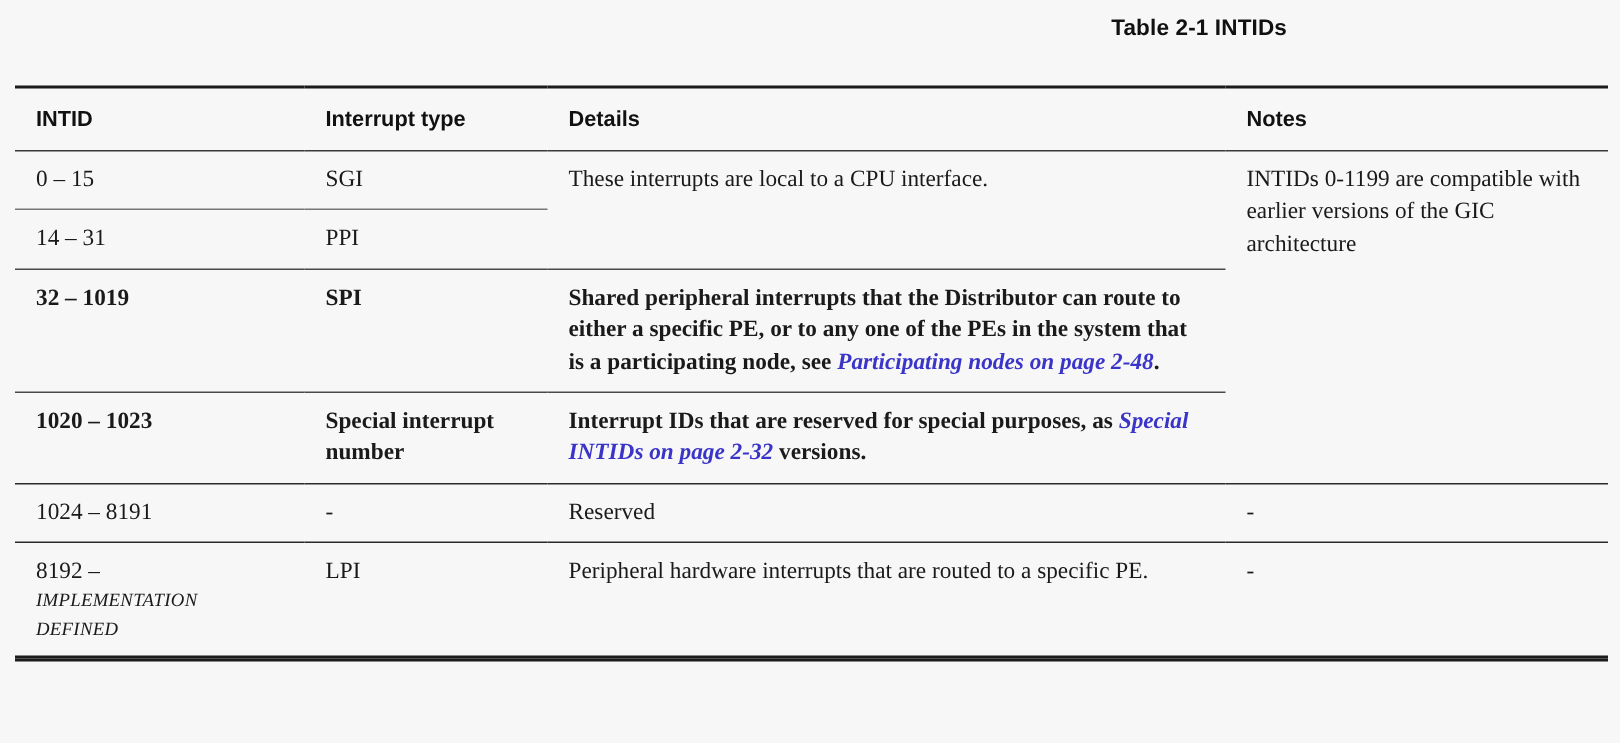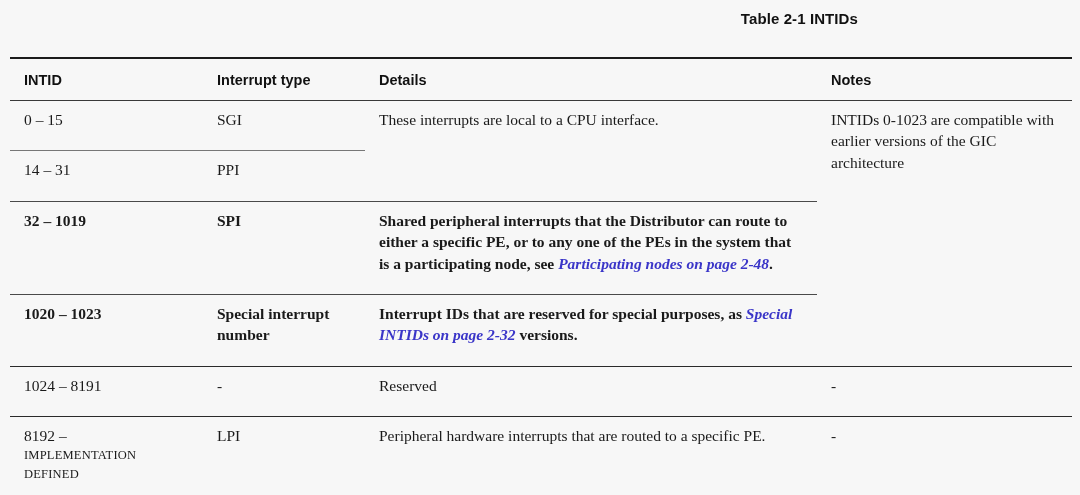--- a/index.html
+++ b/index.html
@@ -64,40 +64,41 @@
     color: #111;
     padding: 13px 14px 12px 14px;
     vertical-align: bottom;
   }
   thead tr.hdr th { border-top: 2px solid #1b1b1b; border-bottom: 1.5px solid #3a3a3a; }
 
   tbody td {
     font-size: 15.5px;
     line-height: 1.38;
     vertical-align: top;
-    padding: 8px 14px 20px 14px;
+    padding: 8px 14px 9px 14px;
     color: #1a1a1a;
   }
 
   
   td.sep-thin { border-top: 1px solid #777; }
   td.sep-mid  { border-top: 1.3px solid #4a4a4a; font-weight: bold; }
   td.sep-dark { border-top: 1.6px solid #2a2a2a; }
   td.sep-none { border-top: none; }
 
   a.xref, .xref {
     color: #3a35c8;
     font-style: italic;
     text-decoration: none;
   }
   .smallcaps {
     font-size: 12.5px;
     letter-spacing: 0.2px;
     display: block;
     line-height: 1.45;
+    font-style: italic;
   }
   td.notes-span { padding-top: 8px; }
 </style>
 </head>
 <body>
 
 <div class="page">
 
   <div class="caption">Table 2-1 INTIDs</div>
 
@@ -118,21 +119,21 @@
           <th>Notes</th>
         </tr>
       </thead>
 
       <tbody>
 
         <tr>
           <td>0 – 15</td>
           <td>SGI</td>
           <td rowspan="2">These interrupts are local to a CPU interface.</td>
-          <td rowspan="3" class="notes-span">INTIDs 0-1023 are compatible with earlier versions of the GIC architecture</td>
+          <td rowspan="3" class="notes-span">INTIDs 0-1199 are compatible with earlier versions of the GIC architecture</td>
         </tr>
 
         <tr>
           <td class="sep-thin">14 – 31</td>
           <td class="sep-thin">PPI</td>
         </tr>
 
         <tr>
           <td class="sep-mid">32 – 1019</td>
           <td class="sep-mid">SPI</td>

